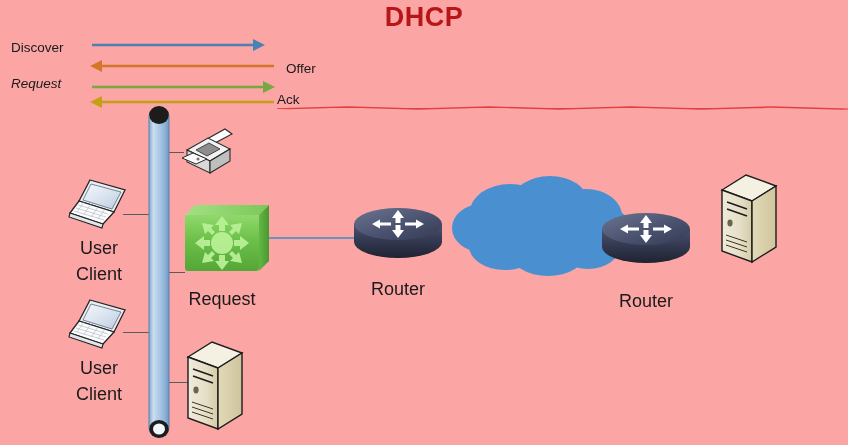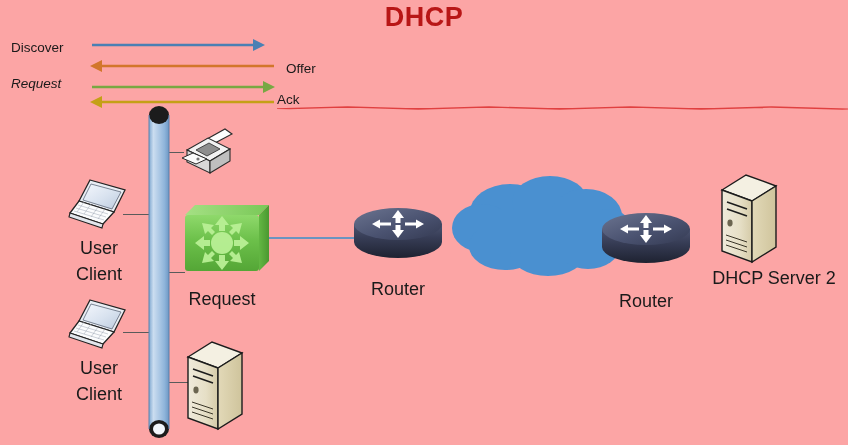--- a/index.html
+++ b/index.html
@@ -341,15 +341,14 @@
       <line x1="11" y1="30" x2="31" y2="37"></line>
       <line x1="11" y1="37" x2="31" y2="44"></line>
     </g>
     <ellipse cx="14" cy="51" rx="2.6" ry="3.4" fill="#6b6550"></ellipse>
     <g stroke="#3a3628" stroke-width="1" fill="none">
       <line x1="10" y1="63" x2="31" y2="70"></line>
       <line x1="10" y1="68" x2="31" y2="75"></line>
       <line x1="10" y1="73" x2="31" y2="80"></line>
     </g>
   </svg>
-  <div class="abs dev-label" style="left:700px; top:265px; width:148px;">DHCP Server 2</div>
 
 </div>
 
 </body></html>

